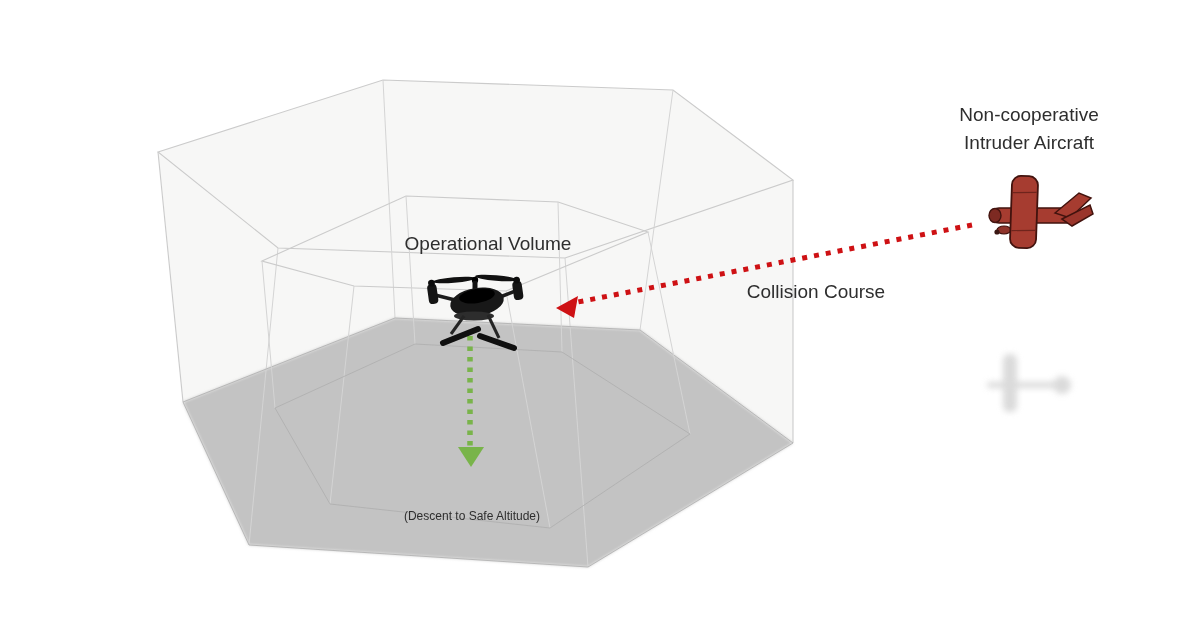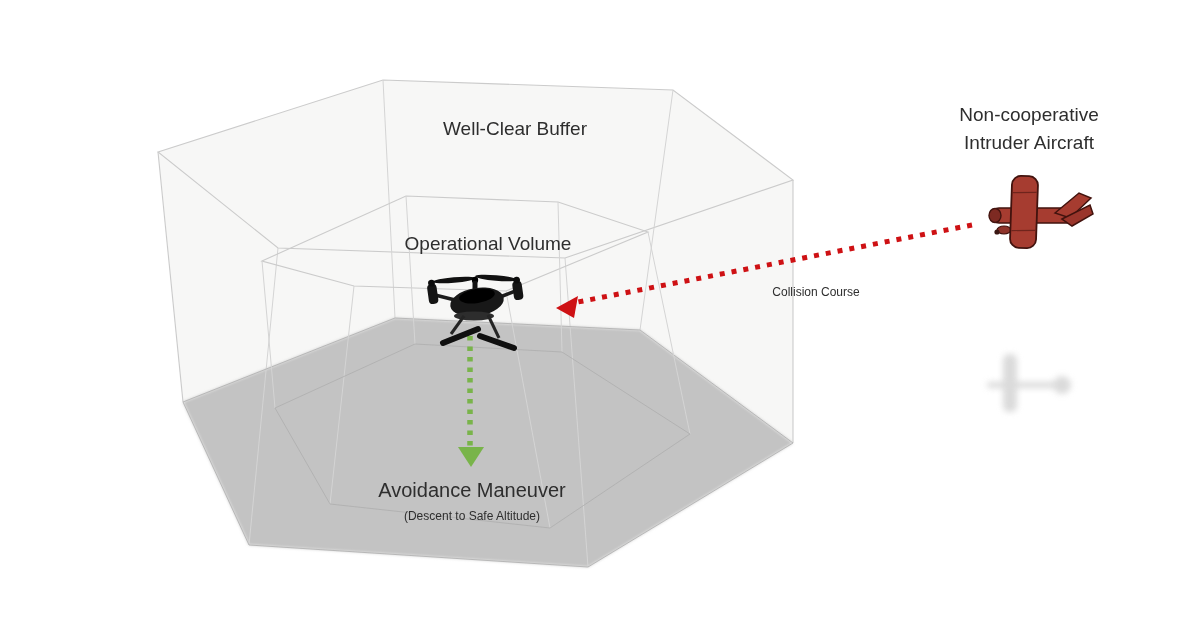--- a/index.html
+++ b/index.html
@@ -39,21 +39,21 @@
   .label {
     position: absolute;
     transform: translate(-50%, -50%);
     color: #2e2e2e;
     white-space: nowrap;
     text-align: center;
     user-select: none;
   }
   .label-lg  { font-size: 19px; }
   .label-xl  { font-size: 20px; }
-  .label-md  { font-size: 12px; }
+  .label-md  { font-size: 19px; }
   .label-sm  { font-size: 12px; }
   .label-multiline { line-height: 28px; font-size: 19px; }
 </style>
 </head>
 <body>
 
 <div id="stage">
 
   <svg id="scene-svg" width="1200" height="630" viewBox="0 0 1200 630">
     <defs>
@@ -153,28 +153,26 @@
         <rect x="1011" y="176" width="26" height="72" rx="9" fill="#a63c30" stroke="#42130e" stroke-width="1.8"></rect>
         <line x1="1012" y1="193" x2="1036" y2="192" stroke="#6f241c" stroke-width="1.2"></line>
         <line x1="1012" y1="231" x2="1036" y2="230" stroke="#6f241c" stroke-width="1.2"></line>
       </g>
 
       <polygon points="1055,213 1079,193 1091,198 1070,218" fill="#a63c30" stroke="#42130e" stroke-width="1.5"></polygon>
       <polygon points="1062,219 1090,205 1093,214 1072,226" fill="#9a352b" stroke="#42130e" stroke-width="1.5"></polygon>
     </g>
   </svg>
 
-  <div class="label label-lg" style="left:515px; top:129px;">Well-Clear Buffer</div>
 
   <div class="label label-lg" style="left:488px; top:244px;">Operational Volume</div>
 
   <div class="label label-multiline" style="left:1029px; top:129px;">
     <div>Non-cooperative</div>
     <div>Intruder Aircraft</div>
   </div>
 
   <div class="label label-md" style="left:816px; top:292px;">Collision Course</div>
 
-  <div class="label label-xl" style="left:472px; top:490px;">Avoidance Maneuver</div>
 
   <div class="label label-sm" style="left:472px; top:516px;">(Descent to Safe Altitude)</div>
 
 </div>
 
 </body></html>

